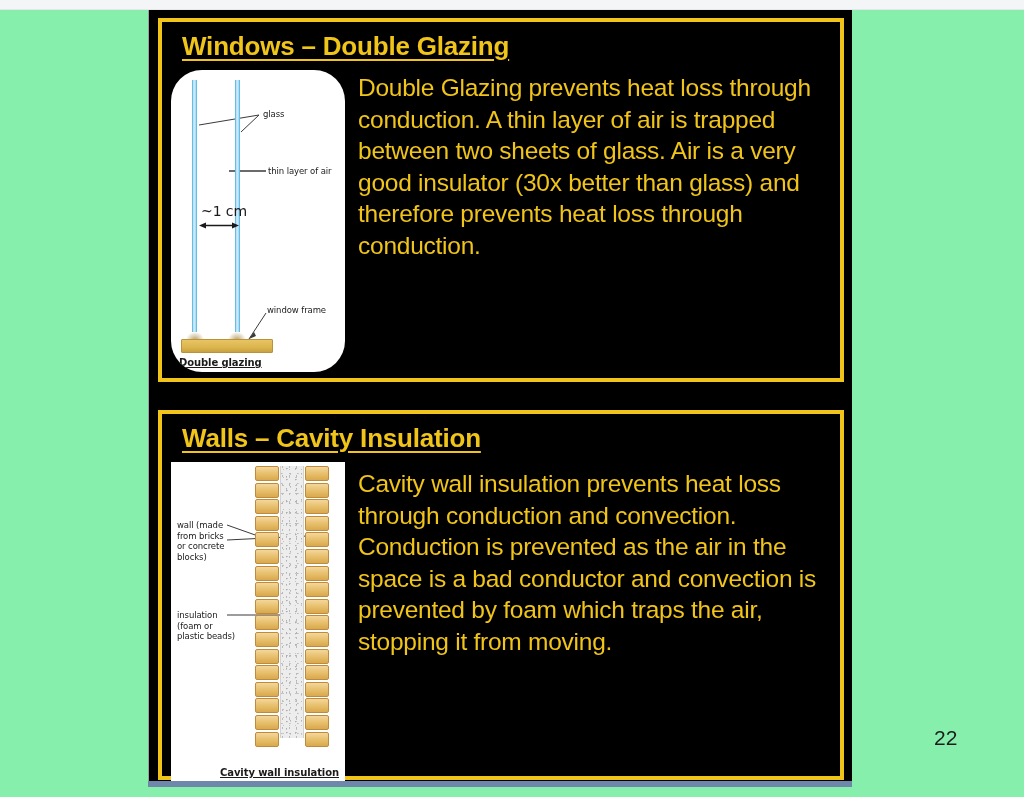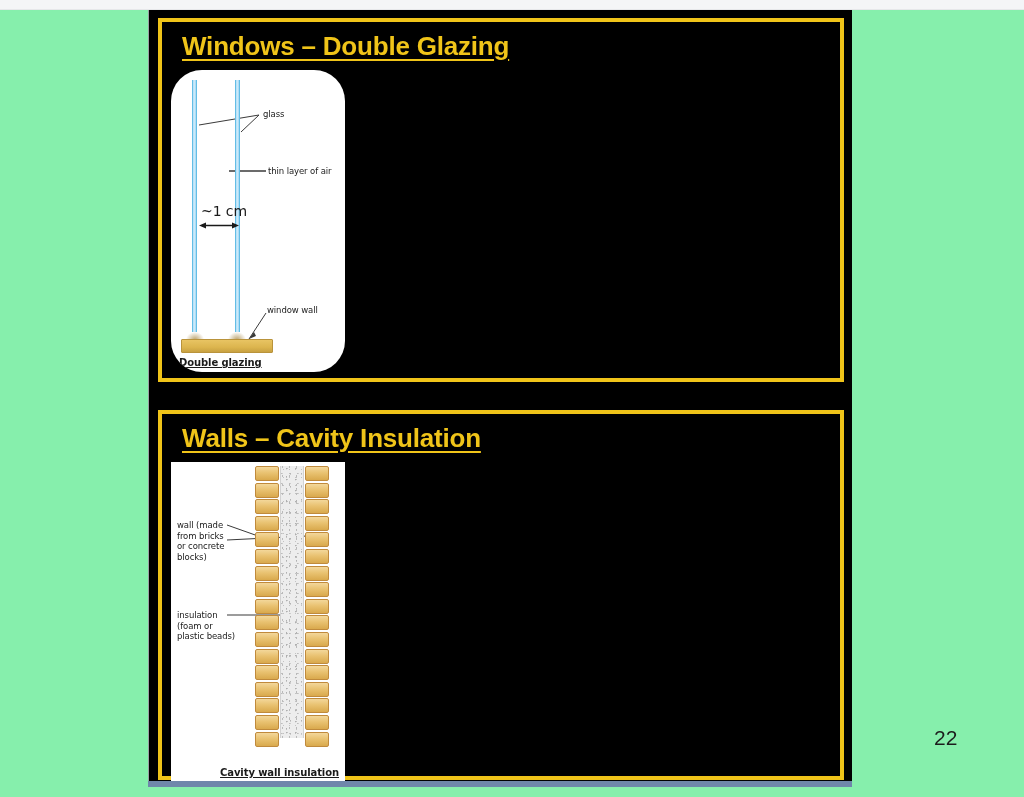--- a/index.html
+++ b/index.html
@@ -253,26 +253,27 @@
           <div id="dg-frame"></div>
 
           <svg id="dg-arrow" viewBox="0 0 40 7">
             <line x1="3" y1="3.5" x2="37" y2="3.5" stroke="#1a1a1a" stroke-width="1.3"></line>
             <polygon points="0,3.5 7,0.6 7,6.4" fill="#1a1a1a"></polygon>
             <polygon points="40,3.5 33,0.6 33,6.4" fill="#1a1a1a"></polygon>
           </svg>
 
           <div class="dg-label" id="dg-lbl-glass">glass</div>
           <div class="dg-label" id="dg-lbl-air">thin layer of air</div>
-          <div class="dg-label" id="dg-lbl-frame">window wall</div>
+          <div class="dg-label" id="dg-lbl-frame">window frame</div>
           <div class="dg-label" id="dg-lbl-1cm">~1 cm</div>
 
           <div class="fig-caption" id="cap-glazing">Double glazing</div>
         </div>
 
+        <p class="panel-text" id="txt-glazing">Double Glazing prevents heat loss through conduction. A thin layer of air is trapped between two sheets of glass. Air is a very good insulator (30x better than glass) and therefore prevents heat loss through conduction.</p>
       </div>
     </div>
 
     <div class="panel" id="panel-walls">
 
       <div class="panel-title">Walls – Cavity Insulation</div>
 
       <div class="panel-body">
 
         <div class="figure" id="fig-cavity">
@@ -334,20 +335,21 @@
 
           <div class="cav-label" id="cav-lbl-ins">
             <div>insulation</div>
             <div>(foam or</div>
             <div>plastic beads)</div>
           </div>
 
           <div class="fig-caption" id="cap-cavity">Cavity wall insulation</div>
         </div>
 
+        <p class="panel-text" id="txt-cavity">Cavity wall insulation prevents heat loss through conduction and convection. Conduction is prevented as the air in the space is a bad conductor and convection is prevented by foam which traps the air, stopping it from moving.</p>
       </div>
     </div>
 
   </div>
 
   <div id="slide-scrollbar"></div>
 
   <div id="page-number">22</div>
 </div>
 

